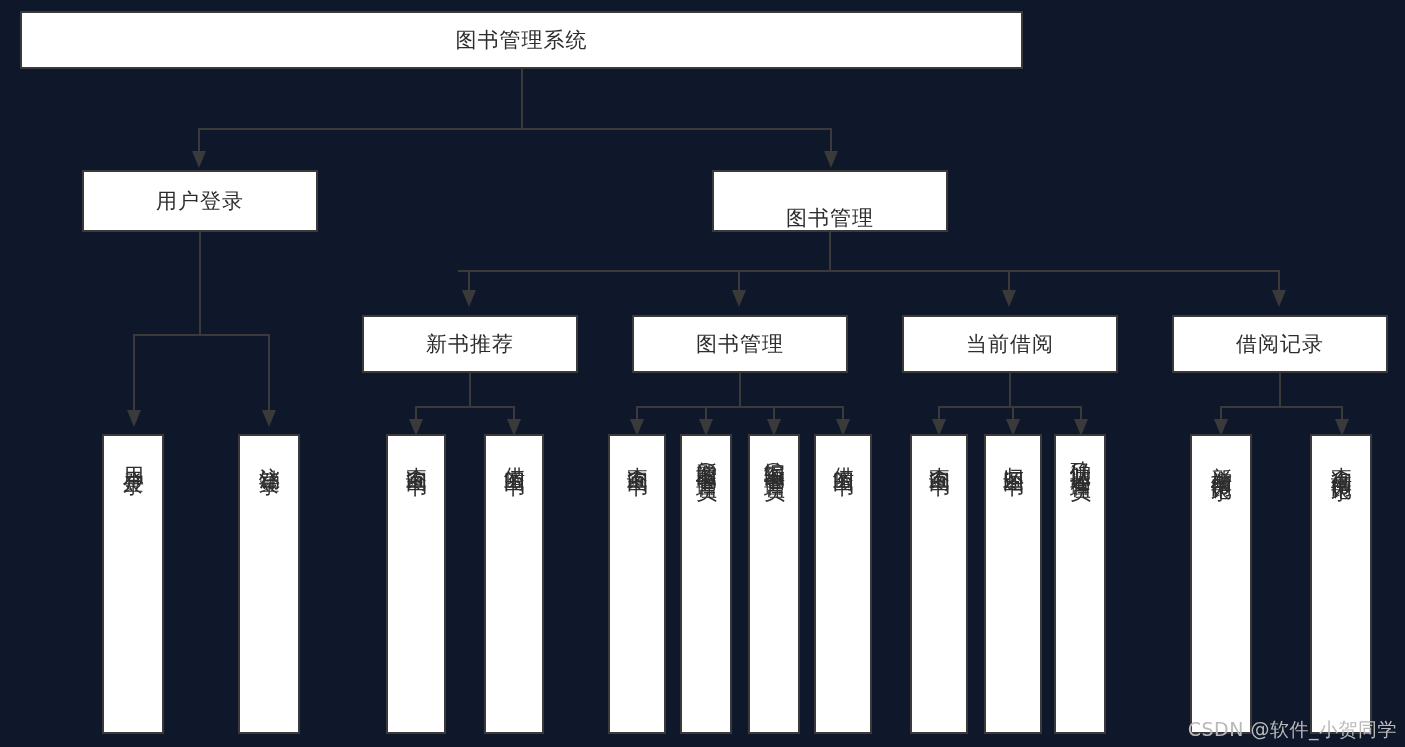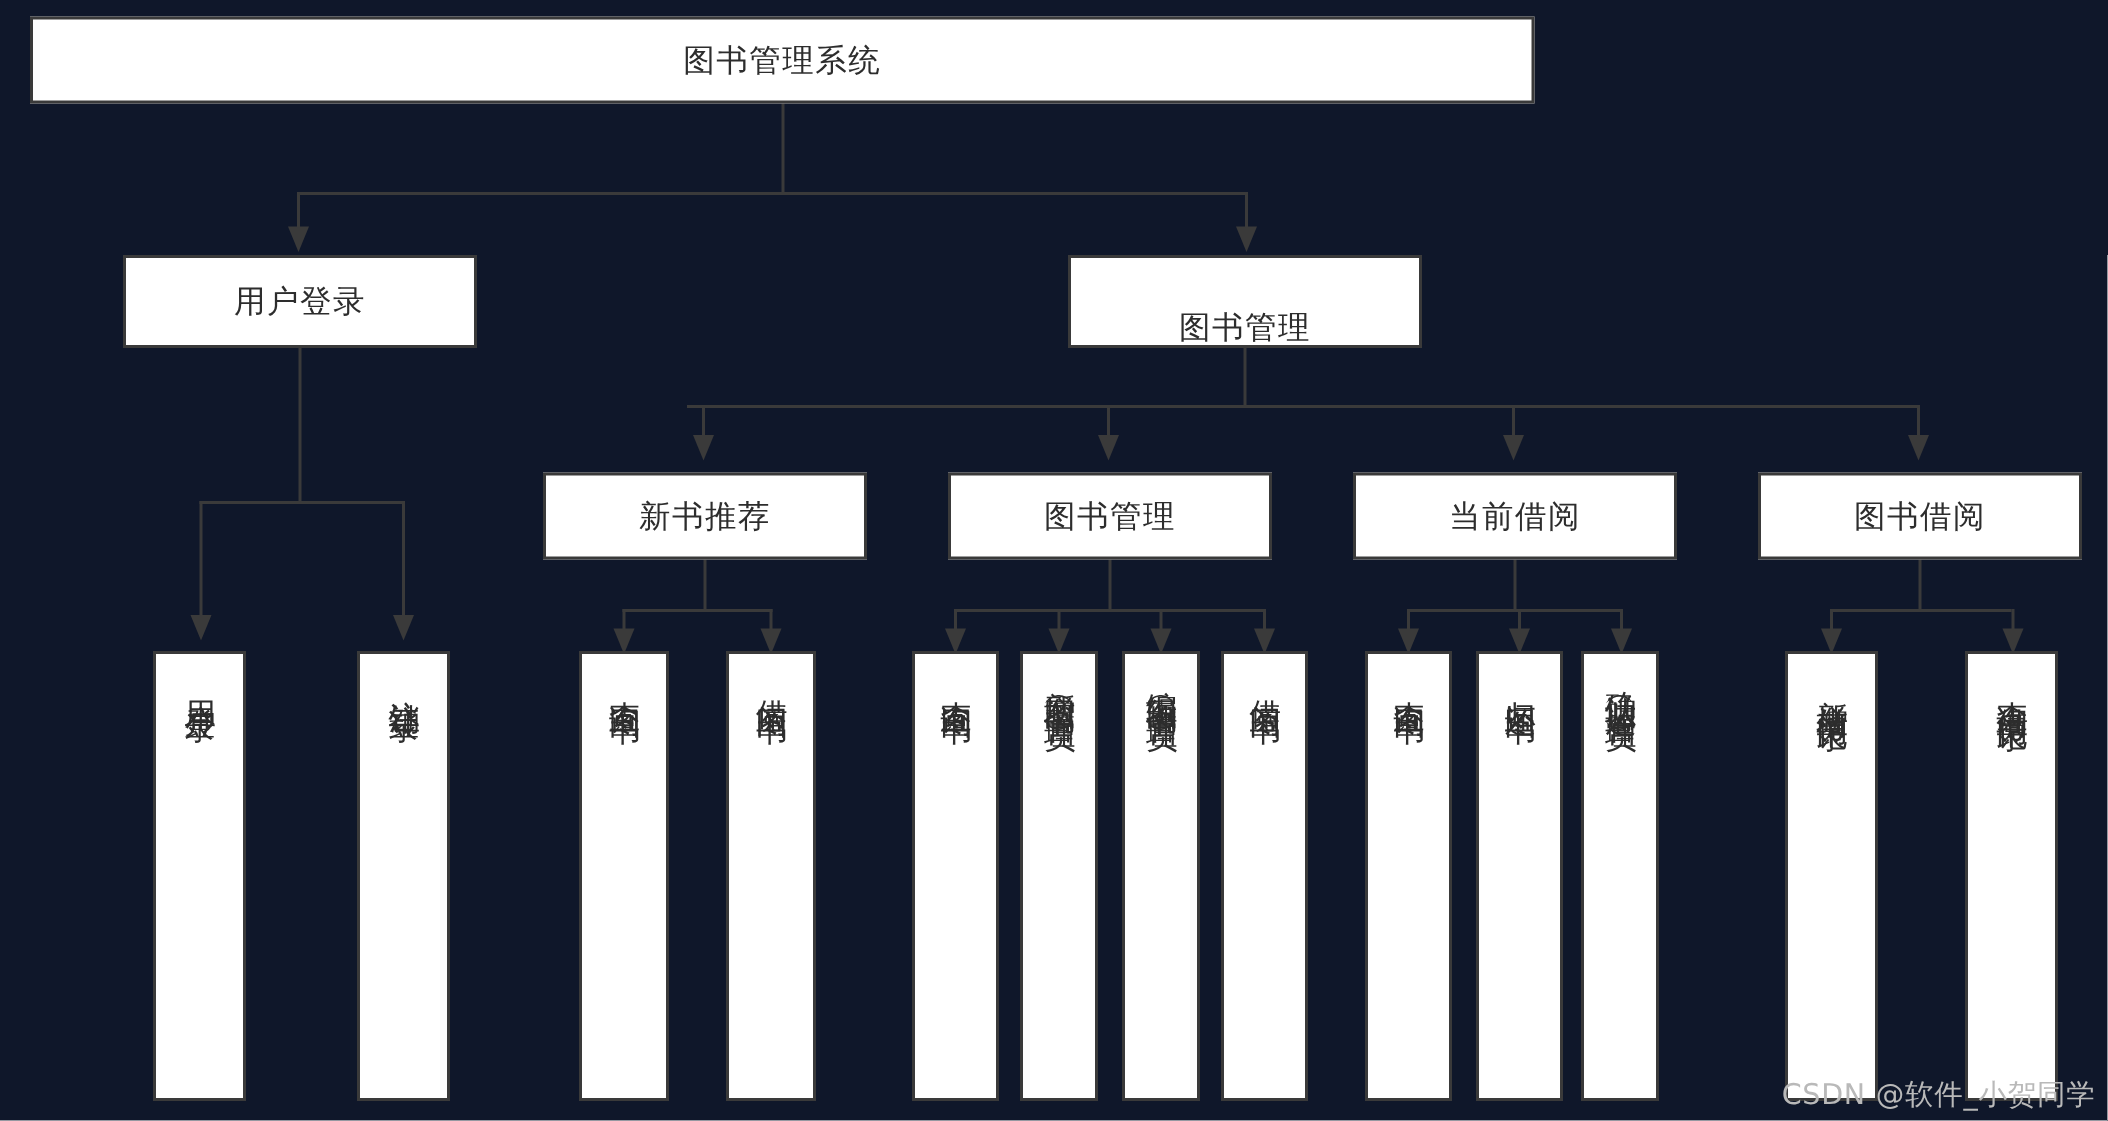--- a/index.html
+++ b/index.html
@@ -165,21 +165,21 @@
 
   <div class="node" style="left:632px; top:315px; width:216px; height:58px;">
     <span class="label">图书管理</span>
   </div>
 
   <div class="node" style="left:902px; top:315px; width:216px; height:58px;">
     <span class="label">当前借阅</span>
   </div>
 
   <div class="node" style="left:1172px; top:315px; width:216px; height:58px;">
-    <span class="label">图书借阅</span>
+    <span class="label">借阅记录</span>
   </div>
 
   <div class="node vertical" style="left:102px; top:434px; width:62px; height:300px;">
     <span class="label">用户登录</span>
   </div>
   <div class="node vertical" style="left:238px; top:434px; width:62px; height:300px;">
     <span class="label">注销登录</span>
   </div>
 
   <div class="node vertical" style="left:386px; top:434px; width:60px; height:300px;">

